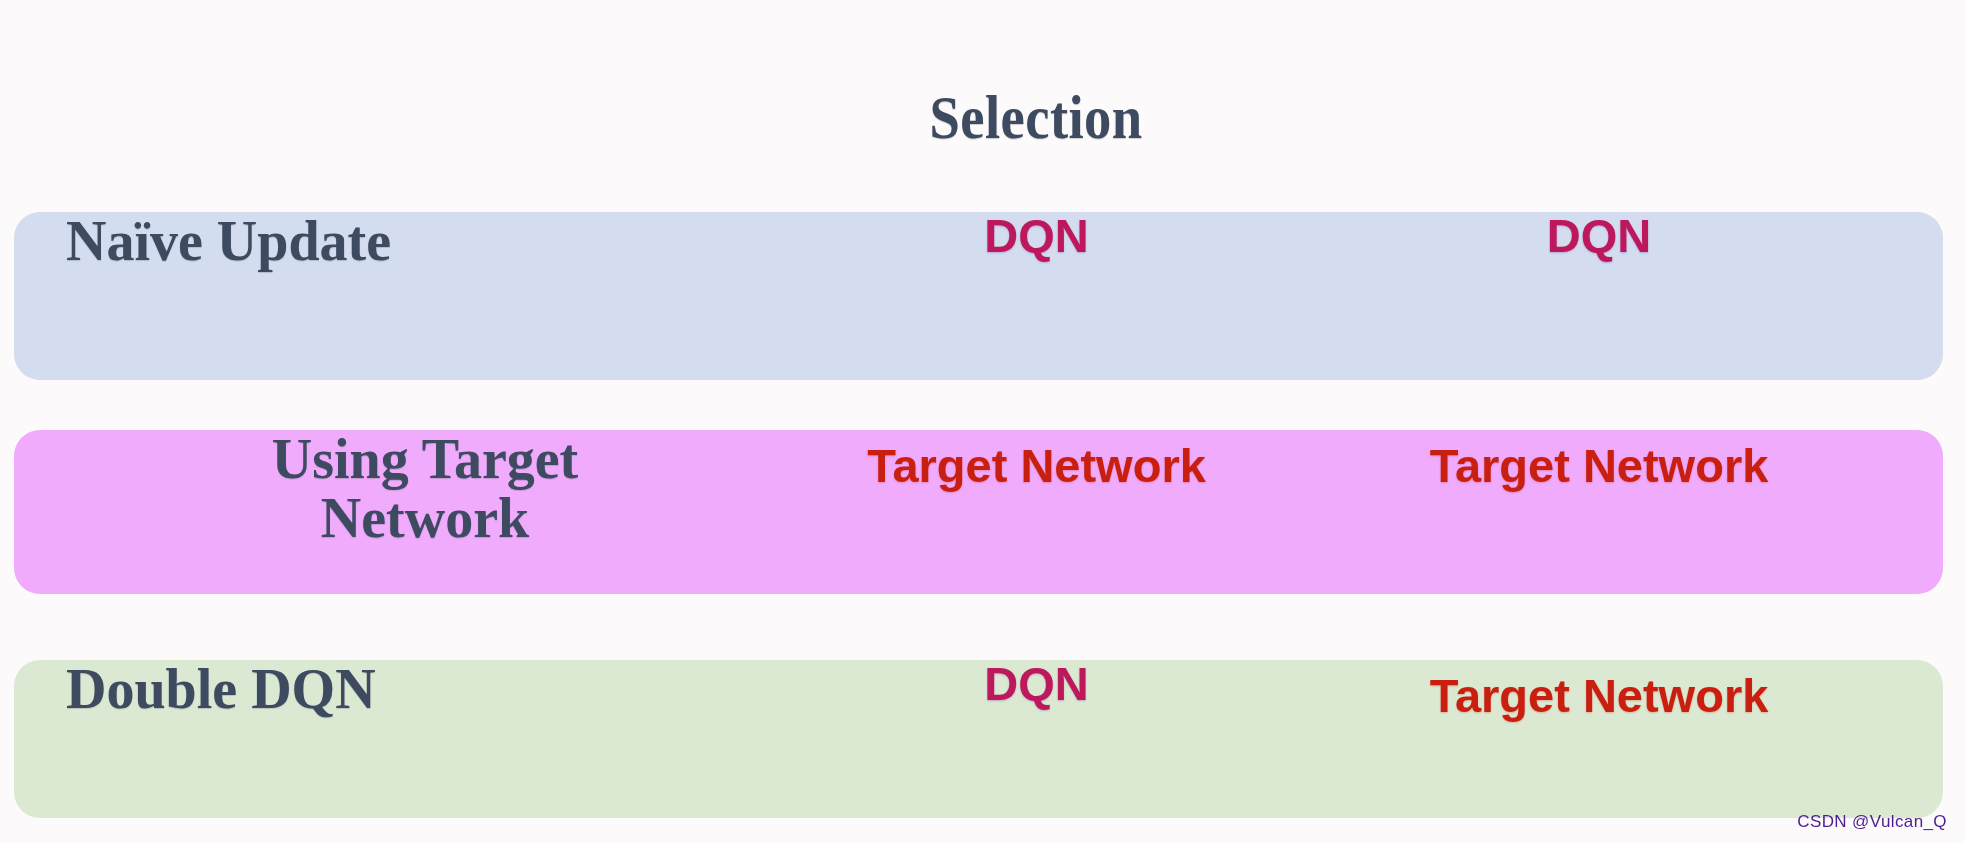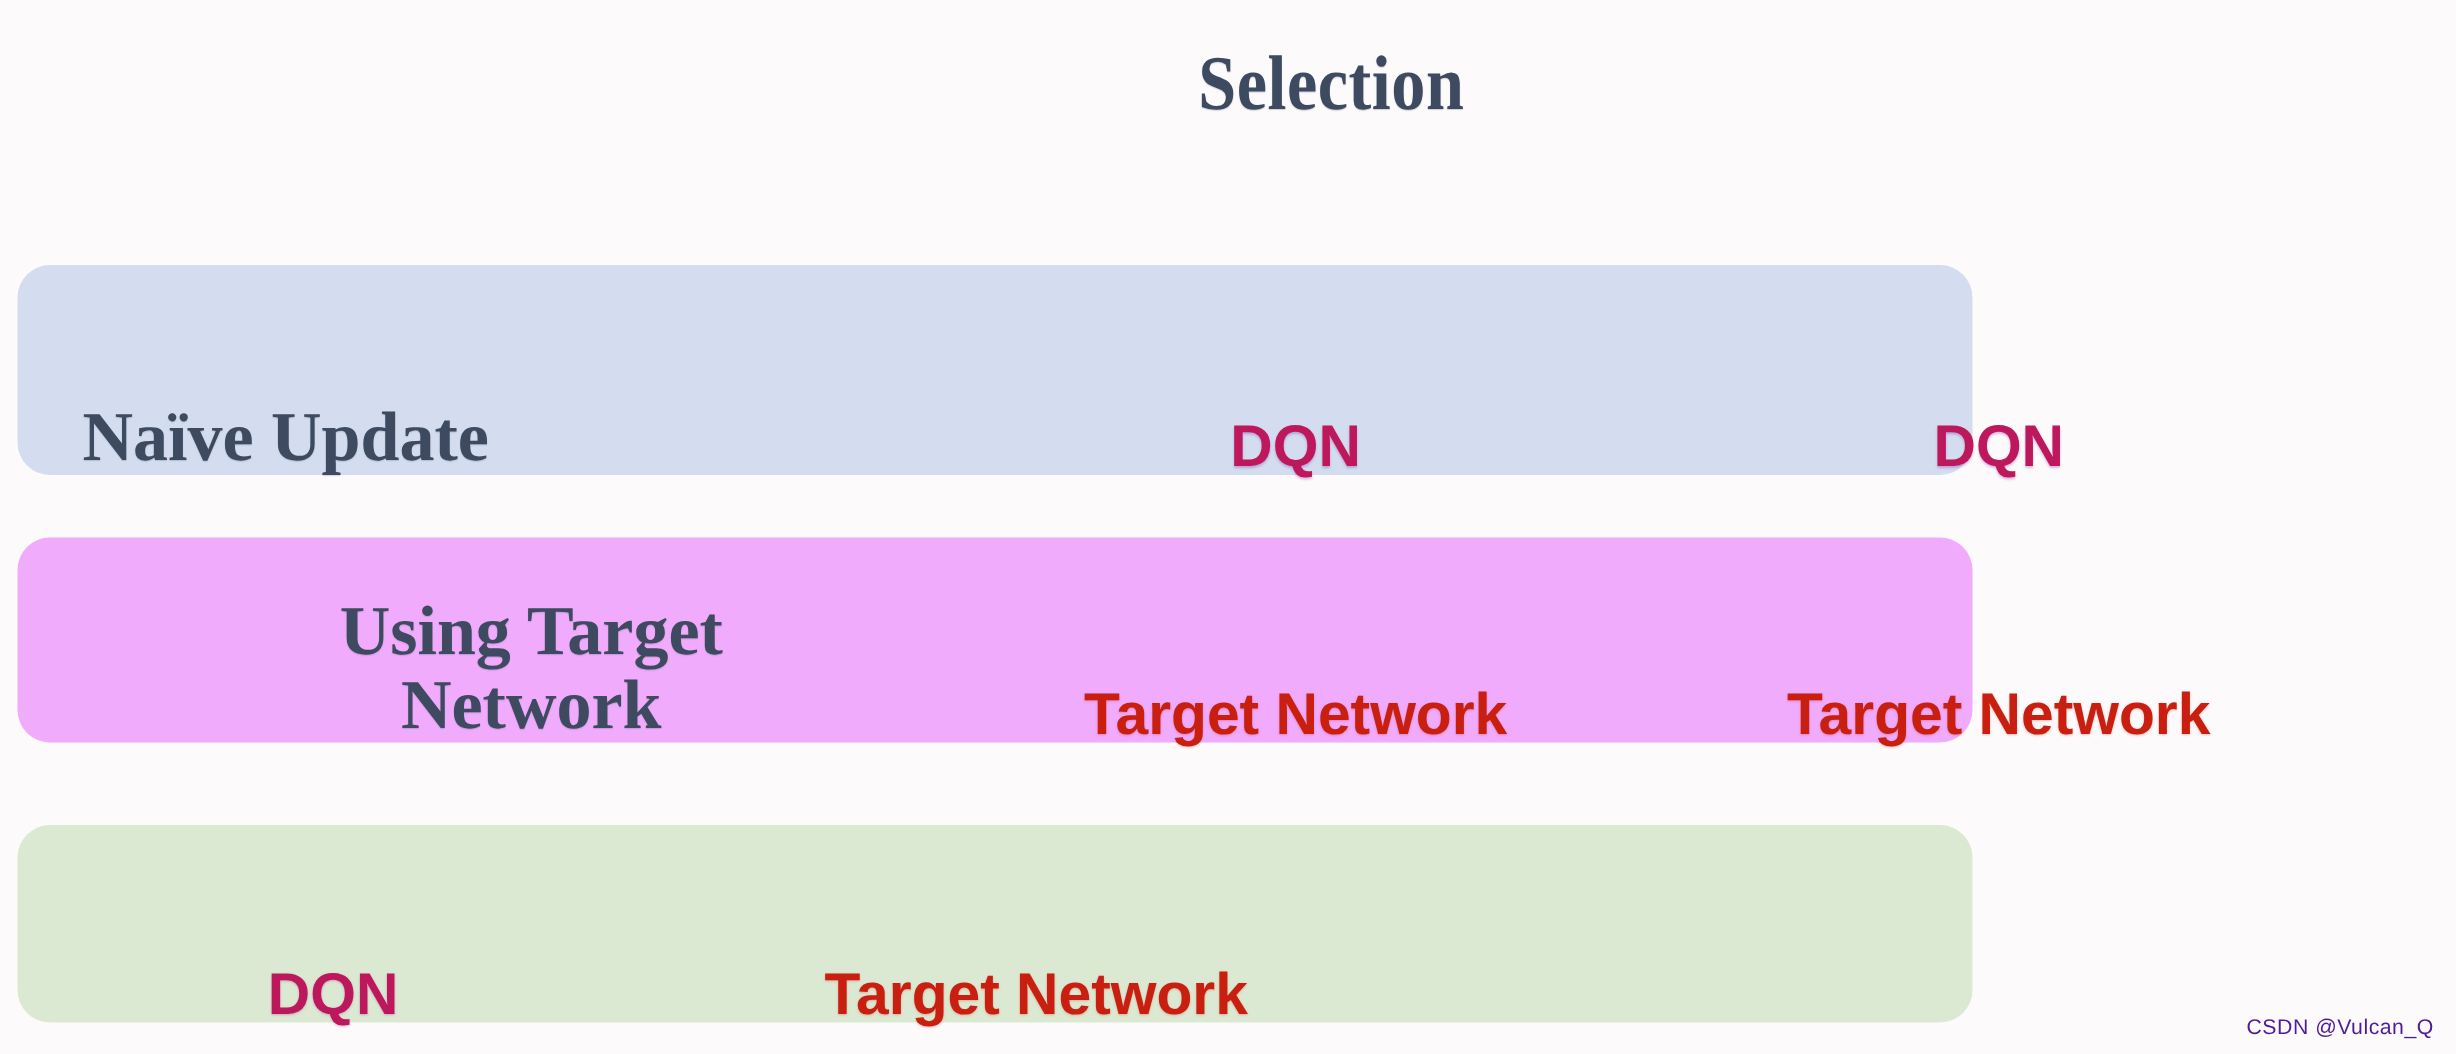--- a/index.html
+++ b/index.html
@@ -19,27 +19,26 @@
     position: absolute;
     left: 0;
     top: 0;
     width: 1965px;
     height: 843px;
   }
 
   
   .header-row {
     position: absolute;
-    left: 26px;
+    left: 14px;
     top: 36px;
     width: 1929px;
     height: 112px;
     display: flex;
-    align-items: flex-start;
-    gap: 17px;
+    align-items: flex-end;
   }
   .col-label {
     flex: 0 0 770px;
   }
   .col-sel {
     flex: 0 0 505px;
     text-align: center;
   }
   .col-eval {
     flex: 0 0 620px;
@@ -55,24 +54,24 @@
     transform: scaleX(0.88);
     display: inline-block;
     transform-origin: center;
     text-shadow: 0 1px 1px rgba(61,74,96,0.25);
   }
 
   
   .row {
     position: absolute;
     left: 14px;
-    width: 1564px;
+    width: 1929px;
     border-radius: 26px;
     display: flex;
-    align-items: flex-end;
+    align-items: flex-start;
   }
   .row-0 {
     top: 212px;
     height: 168px;
     background: #d3ddef;
   }
   .row-1 {
     top: 430px;
     height: 164px;
     background: #f0abfc;
@@ -175,20 +174,23 @@
     </div>
     <div class="cell-sel">
       <span class="value-text value-target">Target Network</span>
     </div>
     <div class="cell-eval">
       <span class="value-text value-target">Target Network</span>
     </div>
   </div>
 
   <div class="row row-2">
+    <div class="cell-label">
+      <span class="label-text single">Double DQN</span>
+    </div>
     <div class="cell-sel">
       <span class="value-text value-dqn">DQN</span>
     </div>
     <div class="cell-eval">
       <span class="value-text value-target">Target Network</span>
     </div>
   </div>
 
   <div class="watermark">CSDN @Vulcan_Q</div>
 

